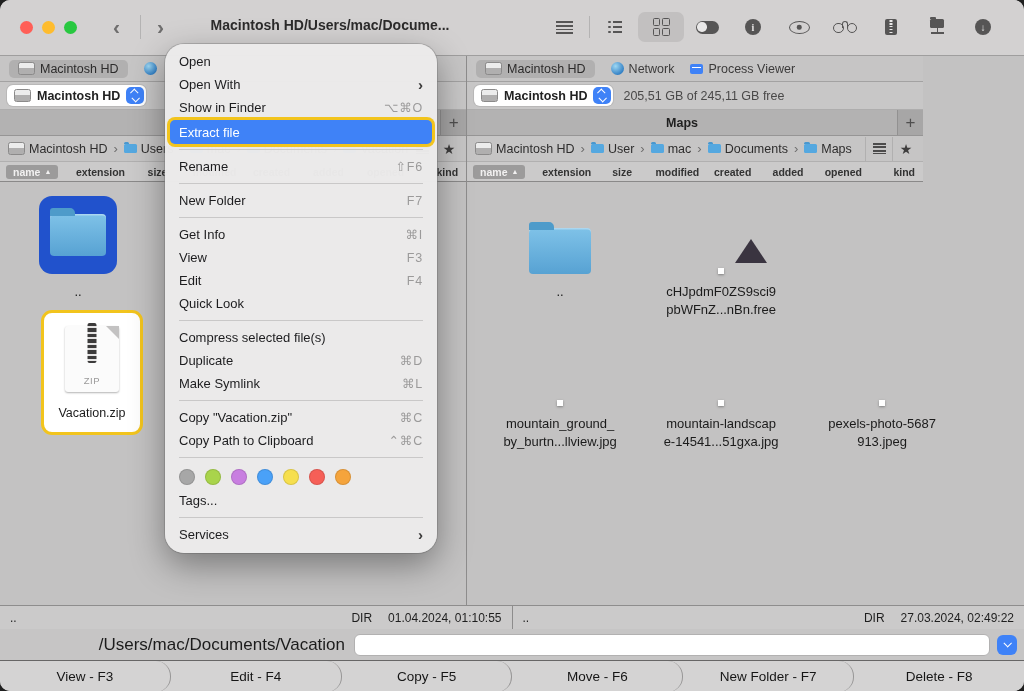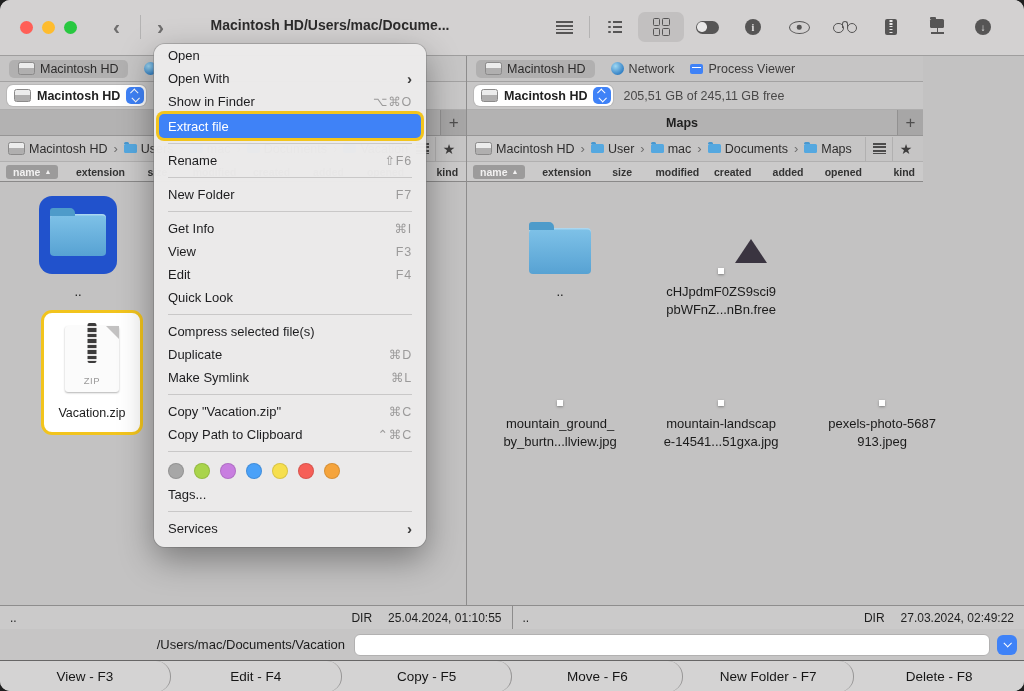--- a/index.html
+++ b/index.html
@@ -110,30 +110,30 @@
   .img.coast{background:linear-gradient(205deg,#c5ced6 0%,#d8b289 32%,#6c6b71 58%,#2e3237 100%);}
   .vac-box{position:absolute;left:41px;top:128px;width:92px;border-radius:11px;background:#fff;border:3px solid #f2c41d;display:flex;flex-direction:column;align-items:center;padding:13px 2px 10px;}
   .vac-box .flabel{font-size:12.5px;margin-top:13px;white-space:nowrap;}
 
   
   .statusrow{position:absolute;left:0;top:605px;width:1024px;height:24px;background:#cbcaca;border-top:1px solid #8e8d8d;display:flex;font-size:12px;color:#1e1e1e;}
   .stat-half{flex:1;display:flex;align-items:center;justify-content:space-between;padding:0 10px;}
   .stat-half+.stat-half{border-left:1px solid #8d8c8c;}
   .stat-right{display:flex;gap:16px;}
   .pathrow{position:absolute;left:0;top:629px;width:1024px;height:31px;background:#c6c5c5;display:flex;align-items:center;padding:0;box-sizing:border-box;}
-  .path-label{flex:0 0 345px;text-align:right;font-size:13px;color:#1c1c1c;padding-right:9px;white-space:nowrap;}
+  .path-label{flex:0 0 345px;text-align:right;font-size:17px;color:#1c1c1c;padding-right:9px;white-space:nowrap;}
   .path-input{flex:1;height:20px;border:1px solid #b2b1b1;border-radius:6px;background:#fff;outline:none;font-size:13px;padding:0 8px;font-family:"Liberation Sans",sans-serif;}
   .path-go{flex:0 0 20px;height:20px;margin:0 7px 0 7px;border-radius:6px;background:#3f82f7;display:flex;align-items:center;justify-content:center;}
   .path-go .chv{margin-top:-2px;}
   .fnbar{position:absolute;left:0;top:660px;width:1024px;height:31px;background:#d4d3d3;border-top:1px solid #676666;display:flex;}
   .fnbtn{flex:1;display:flex;align-items:center;justify-content:center;font-size:13.5px;color:#161616;border-right:1px solid #979696;border-radius:15px;}
   .fnbtn:last-child{border-right:none;}
 
   
-  .ctxmenu{position:absolute;left:154px;top:44px;width:272px;background:rgba(236,235,235,.98);border-radius:11px;box-shadow:0 12px 34px rgba(0,0,0,.38),0 0 0 1px rgba(150,150,150,.55);padding:0 0 7px;z-index:50;}
+  .ctxmenu{position:absolute;left:165px;top:44px;width:272px;background:rgba(236,235,235,.98);border-radius:19px;box-shadow:0 12px 34px rgba(0,0,0,.38),0 0 0 1px rgba(150,150,150,.55);padding:6px 0 7px;z-index:50;}
   .mi{height:23px;display:flex;align-items:center;justify-content:space-between;padding:0 14px;font-size:13px;color:#1d1d1f;}
   .mi .sc{color:#9b9a9a;letter-spacing:.8px;font-size:12.5px;}
   .mi .sub{color:#3a3a3a;font-size:15px;font-weight:600;line-height:1;}
   .mi.hl{margin:1px 5px;border-radius:5px;background:#3f82f7;color:#fff;padding:0 9px;height:24px;box-shadow:0 0 0 3px #f2c41d;}
   .msep{height:1px;background:#c9c8c8;margin:5px 14px;}
   .tagrow{display:flex;gap:10px;padding:6px 14px 4px;}
   .tagdot{width:16px;height:16px;border-radius:50%;box-shadow:inset 0 0 0 1px rgba(0,0,0,.12);}
 </style>
 </head>
 <body>
@@ -419,21 +419,21 @@
         </div>
       </div>
     </section>
   </div>
 
   <div class="statusrow">
     <div class="stat-half">
       <span>..</span>
       <span class="stat-right">
         <span>DIR</span>
-        <span>25.04.2024, 01:10:55</span>
+        <span>01.04.2024, 01:10:55</span>
       </span>
     </div>
     <div class="stat-half">
       <span>..</span>
       <span class="stat-right">
         <span>DIR</span>
         <span>27.03.2024, 02:49:22</span>
       </span>
     </div>
   </div>

